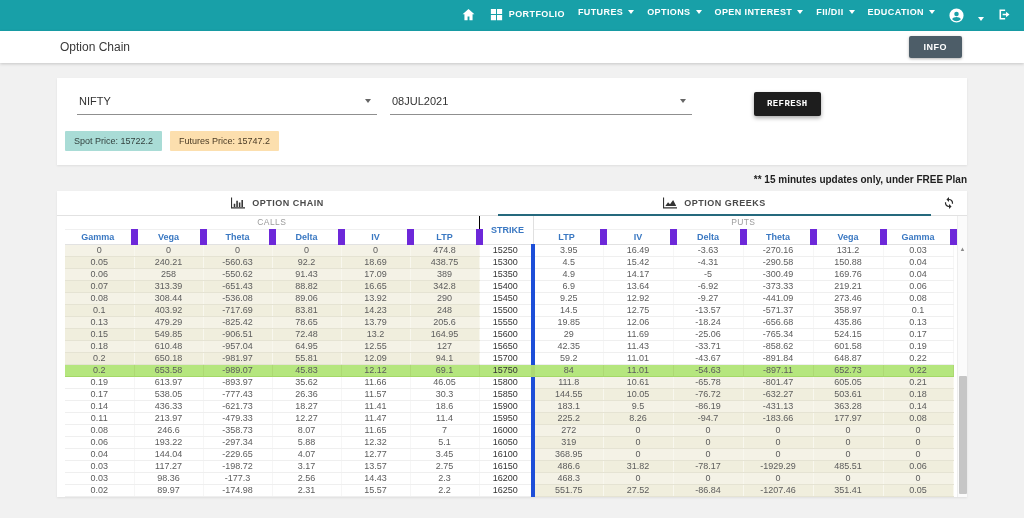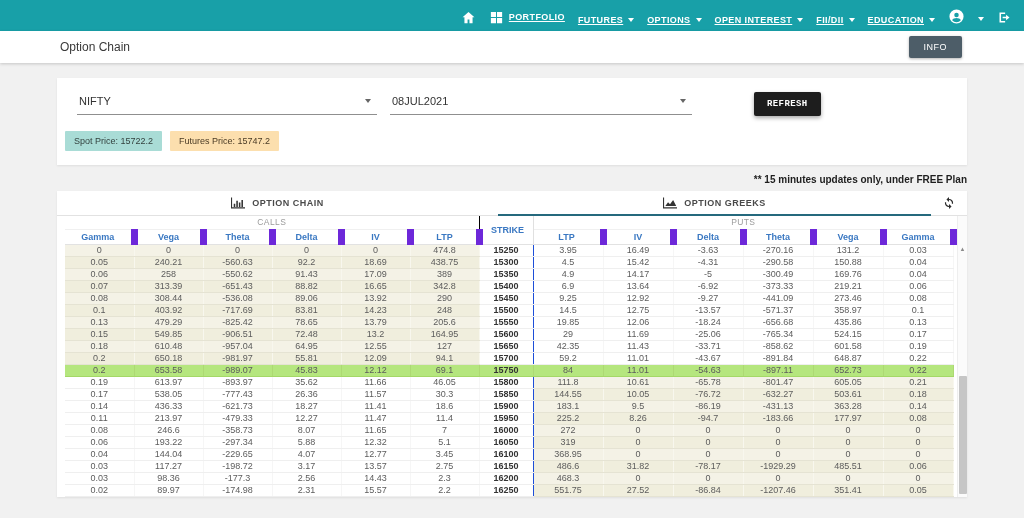--- a/index.html
+++ b/index.html
@@ -13,34 +13,34 @@
     width:1024px;height:518px;overflow:hidden;background:#f1f1f1;
     font-family:"Liberation Sans",sans-serif;
   }
   a{text-decoration:none;color:inherit;cursor:pointer;}
   svg{display:block;}
 
   
   .navbar{height:31px;background:var(--navbar-bg);display:flex;align-items:center;
     padding:0 12px 0 10px;color:#fff;}
   .brand{font-size:13px;font-weight:bold;letter-spacing:.2px;}
-  .nav-right{margin-left:auto;display:flex;align-items:flex-end;gap:13px;text-decoration:underline;}
+  .nav-right{margin-left:auto;display:flex;align-items:flex-start;gap:13px;}
   .nav-item{display:flex;align-items:center;gap:5px;font-size:9px;font-weight:bold;
     letter-spacing:.4px;white-space:nowrap;}
   .caret{width:0;height:0;border-left:3.5px solid transparent;border-right:3.5px solid transparent;
     border-top:4px solid #fff;display:inline-block;}
   .nav-ico svg{width:15px;height:15px;fill:#fff;}
   .nav-ico.big svg{width:17px;height:17px;}
 
   
   .header-strip{height:32px;background:#fff;display:flex;align-items:center;
     padding:0 62px 0 60px;box-shadow:0 1px 3px rgba(0,0,0,.18);position:relative;z-index:2;}
   .page-title{font-size:12px;color:#3a3a3a;font-weight:500;}
   .info-btn{margin-left:auto;background:var(--info-button);color:#fff;font-size:9px;
-    font-weight:normal;letter-spacing:.5px;padding:6px 15px;border:none;border-radius:2px;
+    font-weight:bold;letter-spacing:.5px;padding:6px 15px;border:none;border-radius:2px;
     box-shadow:0 1px 3px rgba(0,0,0,.3);cursor:pointer;font-family:"Liberation Sans",sans-serif;}
 
   
   .filters-card{margin:15px 57px 0;background:#fff;padding:13px 8px 14px;
     box-shadow:0 1px 2px rgba(0,0,0,.08);}
   .selects-row{display:flex;align-items:flex-start;}
   .select-box{width:300px;border-bottom:1px solid #8f8f8f;padding:4px 2px 7px;font-size:11px;
     color:#333;display:flex;justify-content:space-between;align-items:center;cursor:pointer;margin-left:12px;}
   .select-box + .select-box{margin-left:13px;width:302px;}
   .select-caret{border-top-color:#666;margin-right:4px;}
@@ -72,22 +72,22 @@
   .table-wrap{display:flex;position:relative;}
   table{border-collapse:collapse;table-layout:fixed;width:888px;margin-left:8px;}
   thead th{font-family:"Liberation Sans",sans-serif;}
   .group-th{font-size:8.5px;color:#9b9b9b;font-weight:normal;height:13px;letter-spacing:.4px;}
   .col-th{font-size:9px;font-weight:bold;color:var(--accent-blue);height:15px;
     border-right:7px solid #6d28d9;border-top:1px solid #f0f0f0;border-bottom:1px solid #e2e2e2;margin-top:40px;}
   th.strike-th{font-size:9px;font-weight:bold;color:var(--accent-blue);
     border-left:1px solid #000000;border-right:1px solid #e0e0e0;border-bottom:1px solid #e2e2e2;}
   tbody td{font-size:9px;color:#5c5c5c;text-align:center;height:12px;padding:0;
     border-bottom:1px solid #efefef;border-right:1px solid #f6f6f6;white-space:nowrap;}
-  td.strike{font-weight:bold;color:#333;border-left:1px solid #e2e2e2;
-    border-right:1px solid #1d4ed8;background:#fff;}
+  td.strike{font-weight:normal;color:#333;border-left:1px solid #e2e2e2;
+    border-right:4px solid #1d4ed8;background:#fff;}
   tr.calls_itm td.c{background:var(--itm-cell);border-bottom-color:#e5e3d3;border-right-color:#f8f7ee;}
   tr.calls_itm:nth-child(odd) td.c{background:var(--itm-cell-alt);}
   tr.puts_itm td.p{background:var(--itm-cell);border-bottom-color:#e5e3d3;border-right-color:#f8f7ee;}
   tr.puts_itm:nth-child(even) td.p{background:var(--itm-cell-alt);}
   tr.atm td{background:var(--atm-row) !important;border-bottom-color:#a4d867;border-right-color:#add973;}
   tr.atm td.strike{background:var(--atm-row);}
 
   
   .scrollbar{width:10px;background:#fbfbfb;border-left:1px solid #eee;position:relative;}
   .sb-up{position:absolute;top:30px;left:1px;font-size:6px;color:#8a8a8a;width:8px;text-align:center;}

